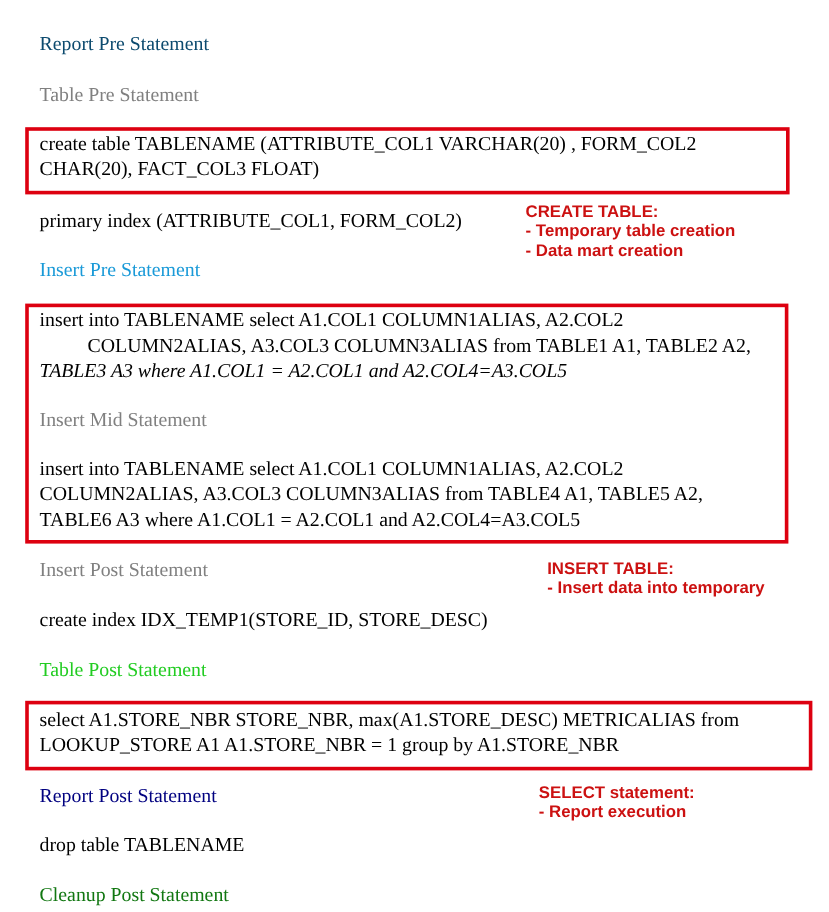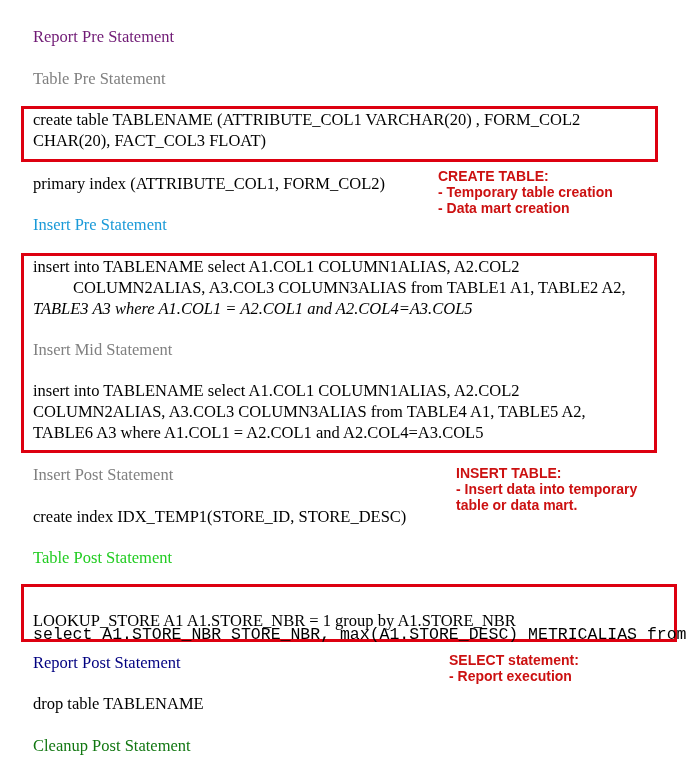--- a/index.html
+++ b/index.html
@@ -7,21 +7,21 @@
          font-family:"Liberation Serif","DejaVu Serif",serif; }
   .line { position:absolute; left:33px; font-size:16.5px; line-height:21px; white-space:nowrap; color:#000; }
   .box { position:absolute; border:3px solid #dd0010; box-sizing:border-box; }
   .note { position:absolute; font-family:"Liberation Sans","DejaVu Sans",sans-serif;
           font-weight:bold; color:#cc1111; font-size:14px; line-height:16px; white-space:nowrap; }
   .note .l { display:block; }
 </style>
 </head>
 <body>
 
-<div class="line" style="top:26px;color:#701a75;">Report Pre Statement</div>
+<div class="line" style="top:26px;color:#0c4a6e;">Report Pre Statement</div>
 <div class="line" style="top:68px;color:#808080;">Table Pre Statement</div>
 
 <div class="box" style="left:21px;top:106px;width:637px;height:56px;"></div>
 <div class="line" style="top:109px;">create table TABLENAME (ATTRIBUTE_COL1 VARCHAR(20) , FORM_COL2</div>
 <div class="line" style="top:130px;">CHAR(20), FACT_COL3 FLOAT)</div>
 
 <div class="line" style="top:173px;">primary index (ATTRIBUTE_COL1, FORM_COL2)</div>
 
 <div class="note" style="left:438px;top:168px;">
   <span class="l">CREATE TABLE:</span>
@@ -38,28 +38,27 @@
 <div class="line" style="top:339px;color:#808080;">Insert Mid Statement</div>
 <div class="line" style="top:380px;">insert into TABLENAME select A1.COL1 COLUMN1ALIAS, A2.COL2</div>
 <div class="line" style="top:401px;">COLUMN2ALIAS, A3.COL3 COLUMN3ALIAS from TABLE4 A1, TABLE5 A2,</div>
 <div class="line" style="top:422px;">TABLE6 A3 where A1.COL1 = A2.COL1 and A2.COL4=A3.COL5</div>
 
 <div class="line" style="top:464px;color:#808080;">Insert Post Statement</div>
 
 <div class="note" style="left:456px;top:465px;">
   <span class="l">INSERT TABLE:</span>
   <span class="l">- Insert data into temporary</span>
-  <span class="l">table or data mart.</span>
 </div>
 
 <div class="line" style="top:506px;">create index IDX_TEMP1(STORE_ID, STORE_DESC)</div>
 <div class="line" style="top:547px;color:#22cc22;">Table Post Statement</div>
 
 <div class="box" style="left:21px;top:584px;width:656px;height:58px;"></div>
-<div class="line" style="top:624px;font-family:Liberation Mono, monospace;">select A1.STORE_NBR STORE_NBR, max(A1.STORE_DESC) METRICALIAS from</div>
+<div class="line" style="top:589px;">select A1.STORE_NBR STORE_NBR, max(A1.STORE_DESC) METRICALIAS from</div>
 <div class="line" style="top:610px;">LOOKUP_STORE A1 A1.STORE_NBR = 1 group by A1.STORE_NBR</div>
 
 <div class="line" style="top:652px;color:#000080;">Report Post Statement</div>
 
 <div class="note" style="left:449px;top:652px;">
   <span class="l">SELECT statement:</span>
   <span class="l">- Report execution</span>
 </div>
 
 <div class="line" style="top:693px;">drop table TABLENAME</div>

